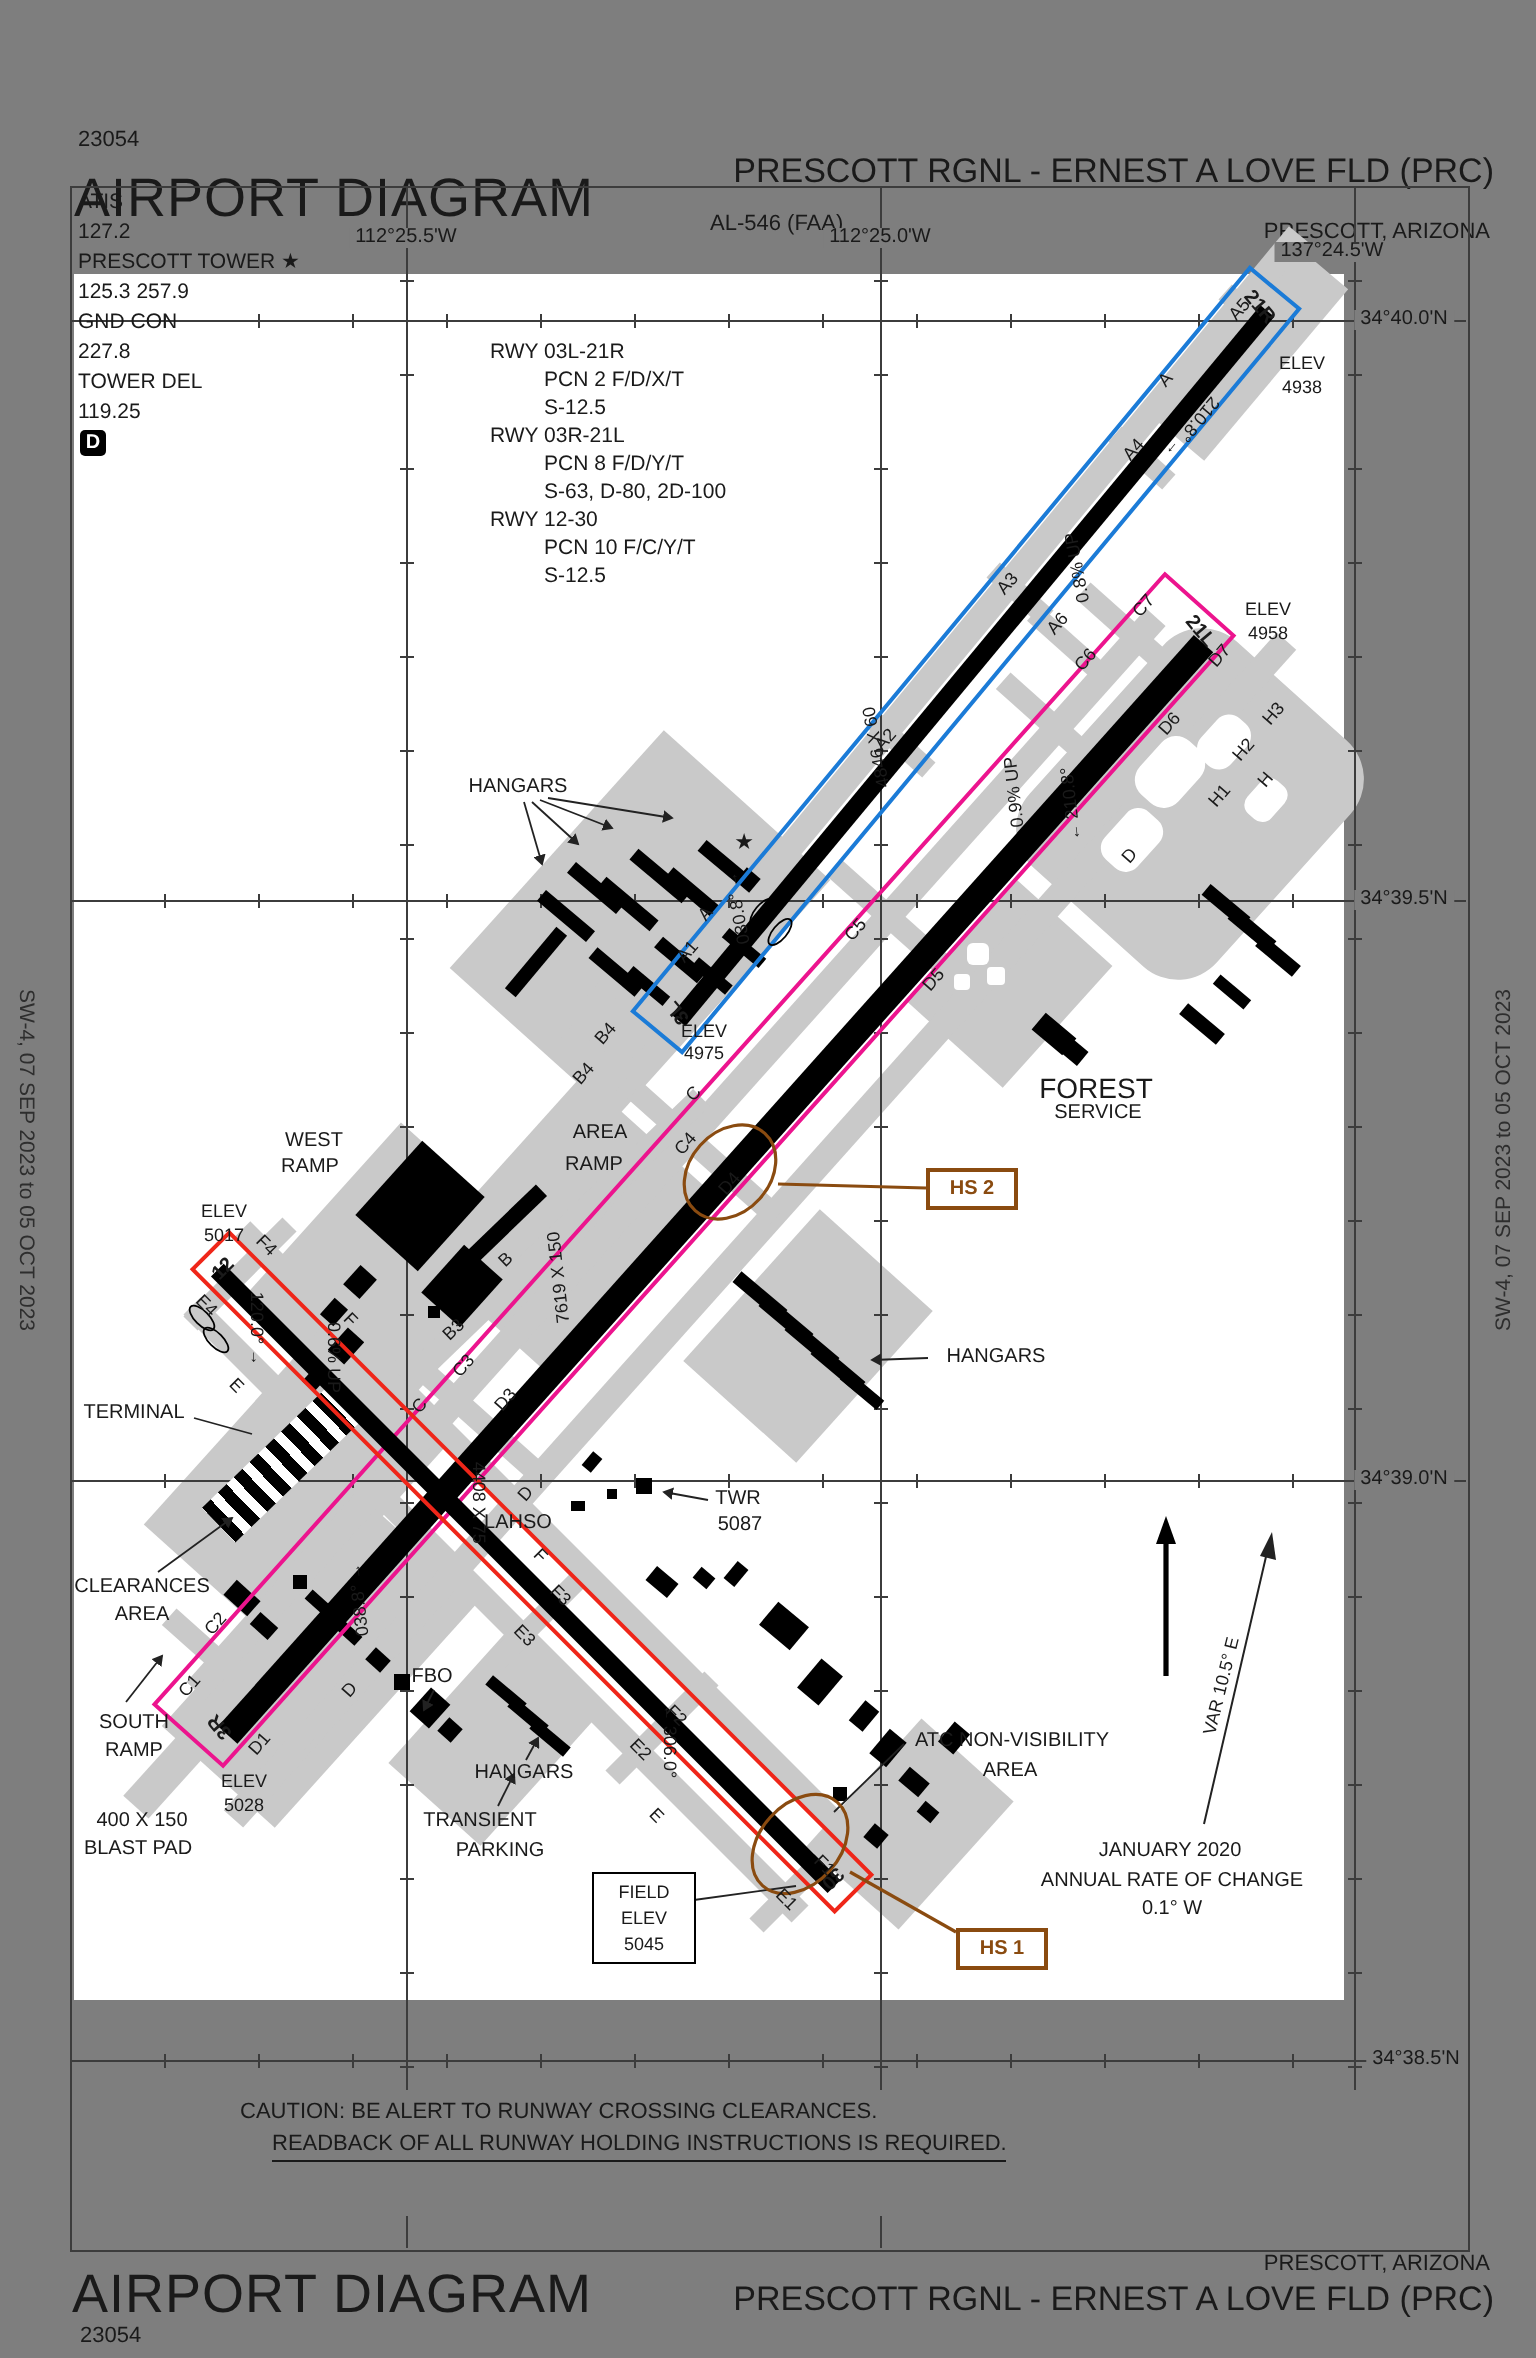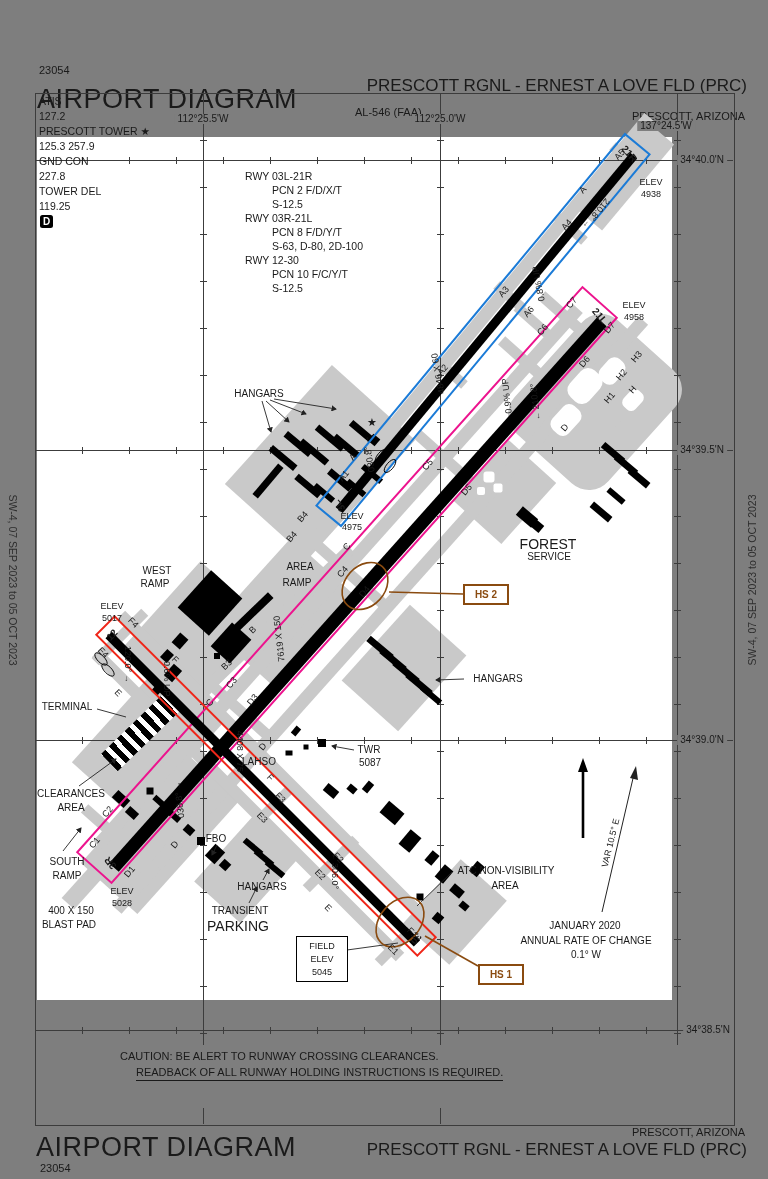--- a/index.html
+++ b/index.html
@@ -371,21 +371,21 @@
   <div class="lb" style="left:67px;top:707px;font-size:10px">TERMINAL</div>
   <div class="lb" style="left:71px;top:794px;font-size:10px">CLEARANCES</div>
   <div class="lb" style="left:71px;top:808px;font-size:10px">AREA</div>
   <div class="lb" style="left:67px;top:862px;font-size:10px">SOUTH</div>
   <div class="lb" style="left:67px;top:876px;font-size:10px">RAMP</div>
   <div class="lb" style="left:71px;top:911px;font-size:10px">400 X 150</div>
   <div class="lb" style="left:69px;top:925px;font-size:10px">BLAST PAD</div>
   <div class="lb" style="left:216px;top:839px;font-size:10px">FBO</div>
   <div class="lb" style="left:262px;top:887px;font-size:10px">HANGARS</div>
   <div class="lb" style="left:240px;top:911px;font-size:10px">TRANSIENT</div>
-  <div class="lb" style="left:238px;top:926px;font-size:14px">PARKING</div>
+  <div class="lb" style="left:250px;top:926px;font-size:10px">PARKING</div>
   <div class="lb" style="left:498px;top:679px;font-size:10px">HANGARS</div>
   <div class="lb" style="left:369px;top:750px;font-size:10px">TWR</div>
   <div class="lb" style="left:370px;top:763px;font-size:10px">5087</div>
   <div class="lb" style="left:548px;top:544px;font-size:14px">FOREST</div>
   <div class="lb" style="left:549px;top:557px;font-size:10px">SERVICE</div>
   <div class="lb" style="left:259px;top:762px;font-size:10px">LAHSO</div>
 
   <div class="lb" style="left:506px;top:871px;font-size:10px">ATC NON-VISIBILITY</div>
   <div class="lb" style="left:505px;top:886px;font-size:10px">AREA</div>
   <div class="lb" style="left:585px;top:926px;font-size:10px">JANUARY 2020</div>

